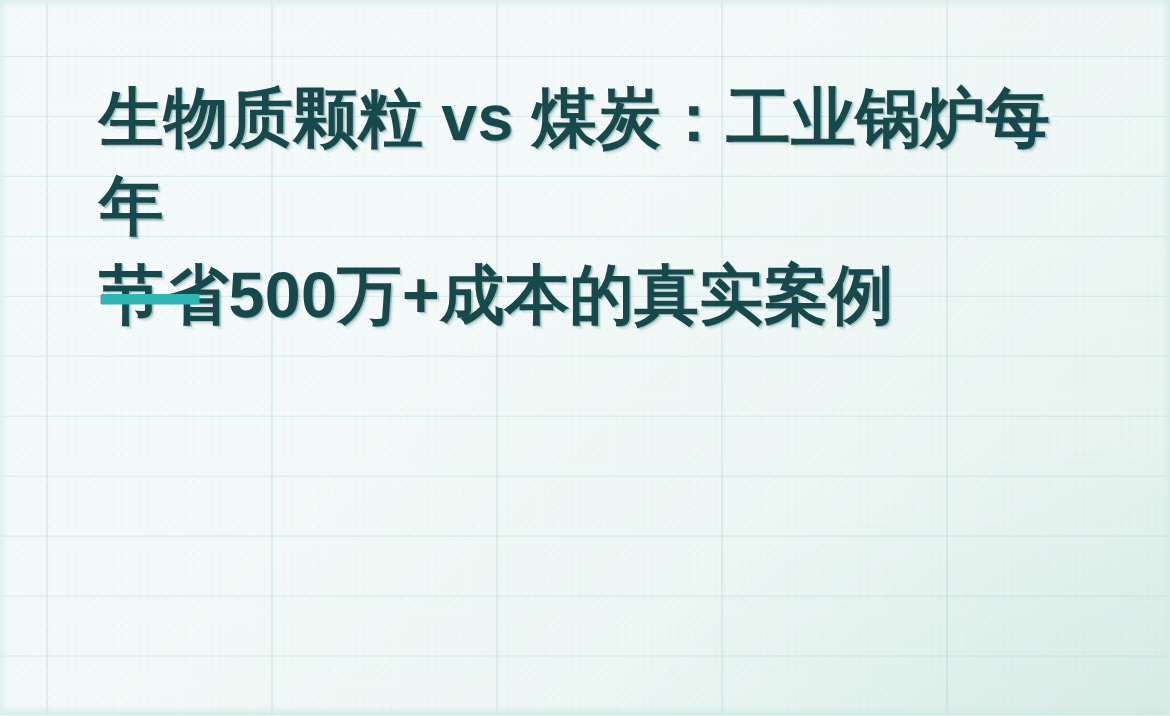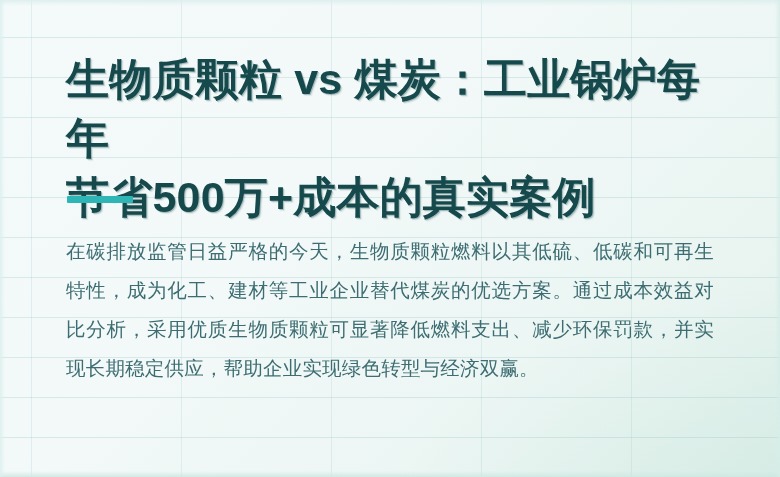--- a/index.html
+++ b/index.html
@@ -160,16 +160,15 @@
   <div class="frame-left"></div>
   <div class="frame-right"></div>
 
   <div class="content">
 
     <h1 class="title">生物质颗粒 vs 煤炭：工业锅炉每年
 节省500万+成本的真实案例</h1>
 
     <div class="accent-rule"></div>
 
-    <p class="lede">在碳排放监管日益严格的今天，生物质颗粒燃料以其低硫、低碳和可再生特性，成为化工、建材等工业企业替代煤炭的优选方案。通过成本效益对比分析，采用优质生物质颗粒可显著降低燃料支出、减少环保罚款，并实现长期稳定供应，帮助企业实现绿色转型与经济双赢。</p>
 
   </div>
 </div>
 
 </body></html>

